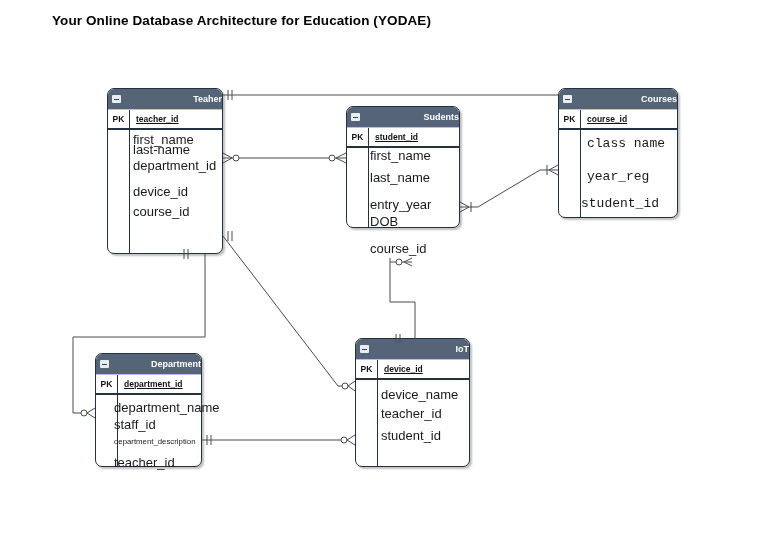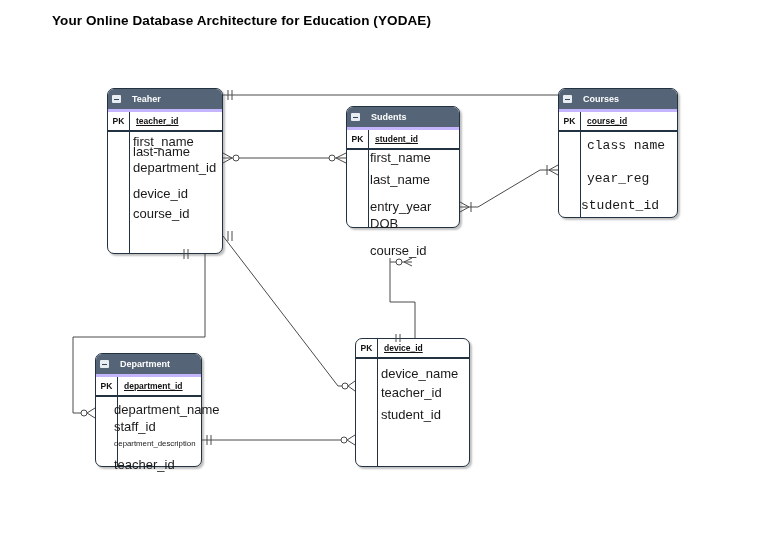--- a/index.html
+++ b/index.html
@@ -17,23 +17,23 @@
   svg.wires path{stroke:#4a4a4a;stroke-width:1;fill:none;}
   svg.wires circle{stroke:#4a4a4a;stroke-width:1;fill:#ffffff;}
 
   .entity{
     position:absolute;z-index:2;display:flex;flex-direction:column;
     background:#ffffff;border:1px solid #223240;border-radius:7px;
     box-shadow:2px 2px 2px rgba(0,0,0,.25);box-sizing:border-box;
   }
   .ehead{
     position:relative;height:20px;flex:0 0 20px;
-    background:#556477;border-bottom:3px solid #c4b5fd;
+    background:#556477;border-bottom:1px solid #c4b5fd;
     border-radius:6px 6px 0 0;
-    display:flex;align-items:center;justify-content:flex-start;padding-left:24px;
+    display:flex;align-items:center;justify-content:flex-end;padding-left:24px;
   }
   .etitle{color:#ffffff;font-size:9px;font-weight:bold;}
   .cicon{
     position:absolute;left:4px;top:6px;width:9px;height:8px;
     background:rgba(240,244,248,.95);border-radius:1px;
   }
   .cicon::after{
     content:"";position:absolute;left:2px;top:3.5px;width:5px;height:1px;
     background:#34455a;
   }
@@ -186,20 +186,24 @@
     </div>
     <div class="ebody">
       <div class="field" style="top:5px">department_name</div>
       <div class="field" style="top:22px">staff_id</div>
       <div class="field small" style="top:42px">department_description</div>
       <div class="field" style="top:60px">teacher_id</div>
     </div>
   </div>
 
   <div class="entity ent-iot" style="left:355px;top:338px;width:115px;height:129px">
+    <div class="ehead">
+      <span class="cicon"></span>
+      <span class="etitle">IoT</span>
+    </div>
     <div class="pkrow">
       <span class="pklabel">PK</span>
       <span class="pkfield">device_id</span>
     </div>
     <div class="ebody">
       <div class="field" style="top:7px">device_name</div>
       <div class="field" style="top:26px">teacher_id</div>
       <div class="field" style="top:48px">student_id</div>
     </div>
   </div>

